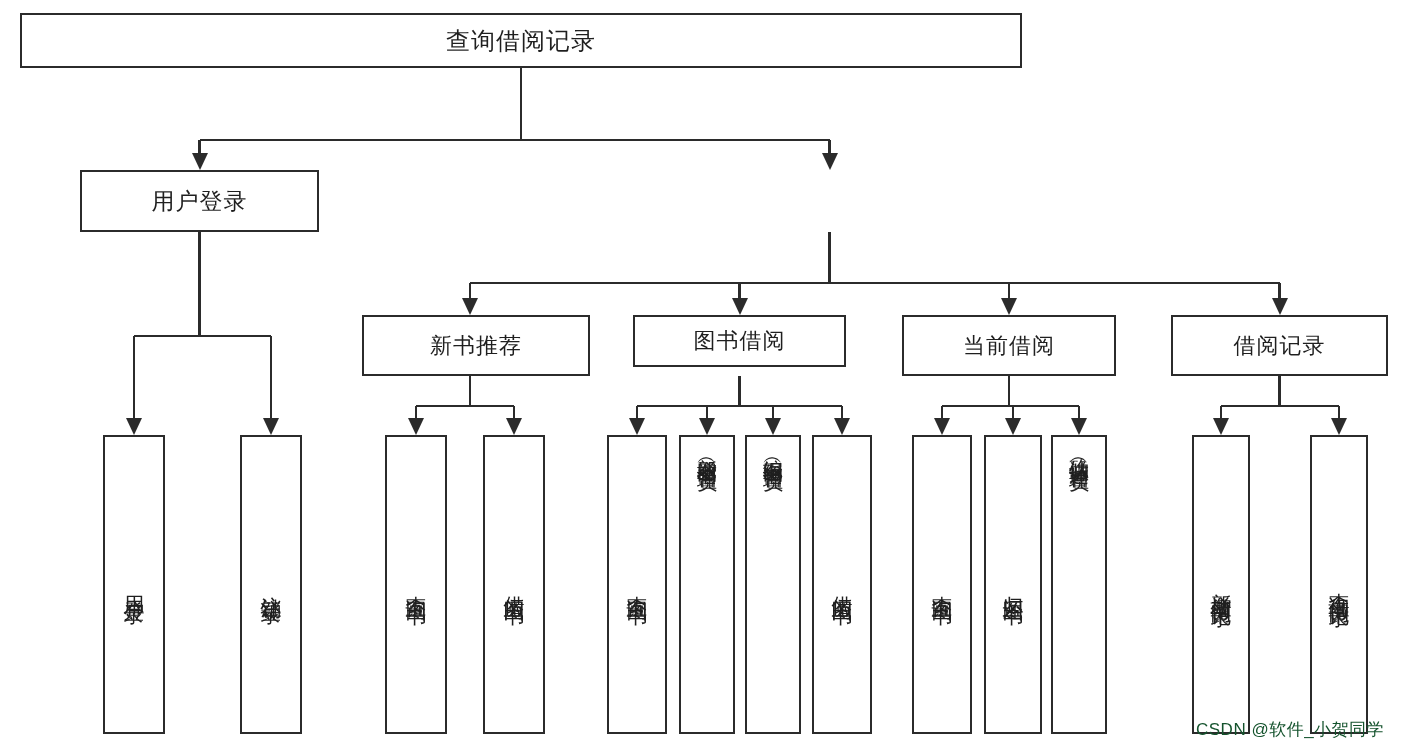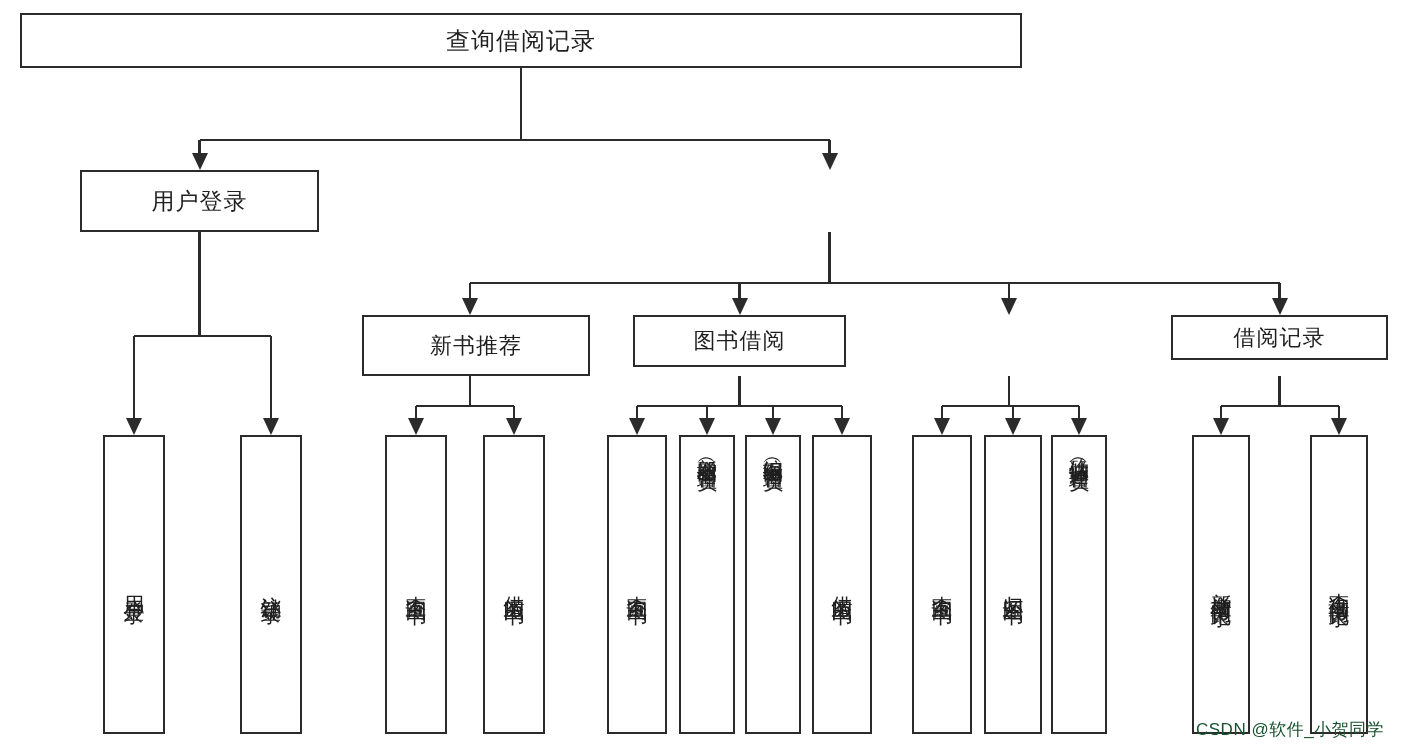--- a/index.html
+++ b/index.html
@@ -156,21 +156,24 @@
   <div class="node branch" id="node-branch-0" style="left: 80px; top: 170px; width: 239px; height: 62px;">
     <span class="label">用户登录</span>
   </div>
 
   <div class="node group" id="node-group-0" style="left: 362px; top: 315px; width: 228px; height: 61px;">
     <span class="label">新书推荐</span>
   </div>
   <div class="node group" id="node-group-1" style="left: 633px; top: 315px; width: 213px; height: 52px;">
     <span class="label">图书借阅</span>
   </div>
-  <div class="node group" id="node-group-3" style="left: 1171px; top: 315px; width: 217px; height: 45px;">
+  <div class="node group" id="node-group-2" style="left: 902px; top: 315px; width: 214px; height: 61px;">
+    <span class="label">当前借阅</span>
+  </div>
+  <div class="node group" id="node-group-3" style="left: 1171px; top: 315px; width: 217px; height: 61px;">
     <span class="label">借阅记录</span>
   </div>
 
   <div class="node leaf mid" id="node-leaf-0" style="left: 103px; top: 435px; width: 62px; height: 299px;">
     <span class="label">用户登录</span>
   </div>
   <div class="node leaf mid" id="node-leaf-1" style="left: 240px; top: 435px; width: 62px; height: 299px;">
     <span class="label">注销登录</span>
   </div>
   <div class="node leaf mid" id="node-leaf-2" style="left: 385px; top: 435px; width: 62px; height: 299px;">

